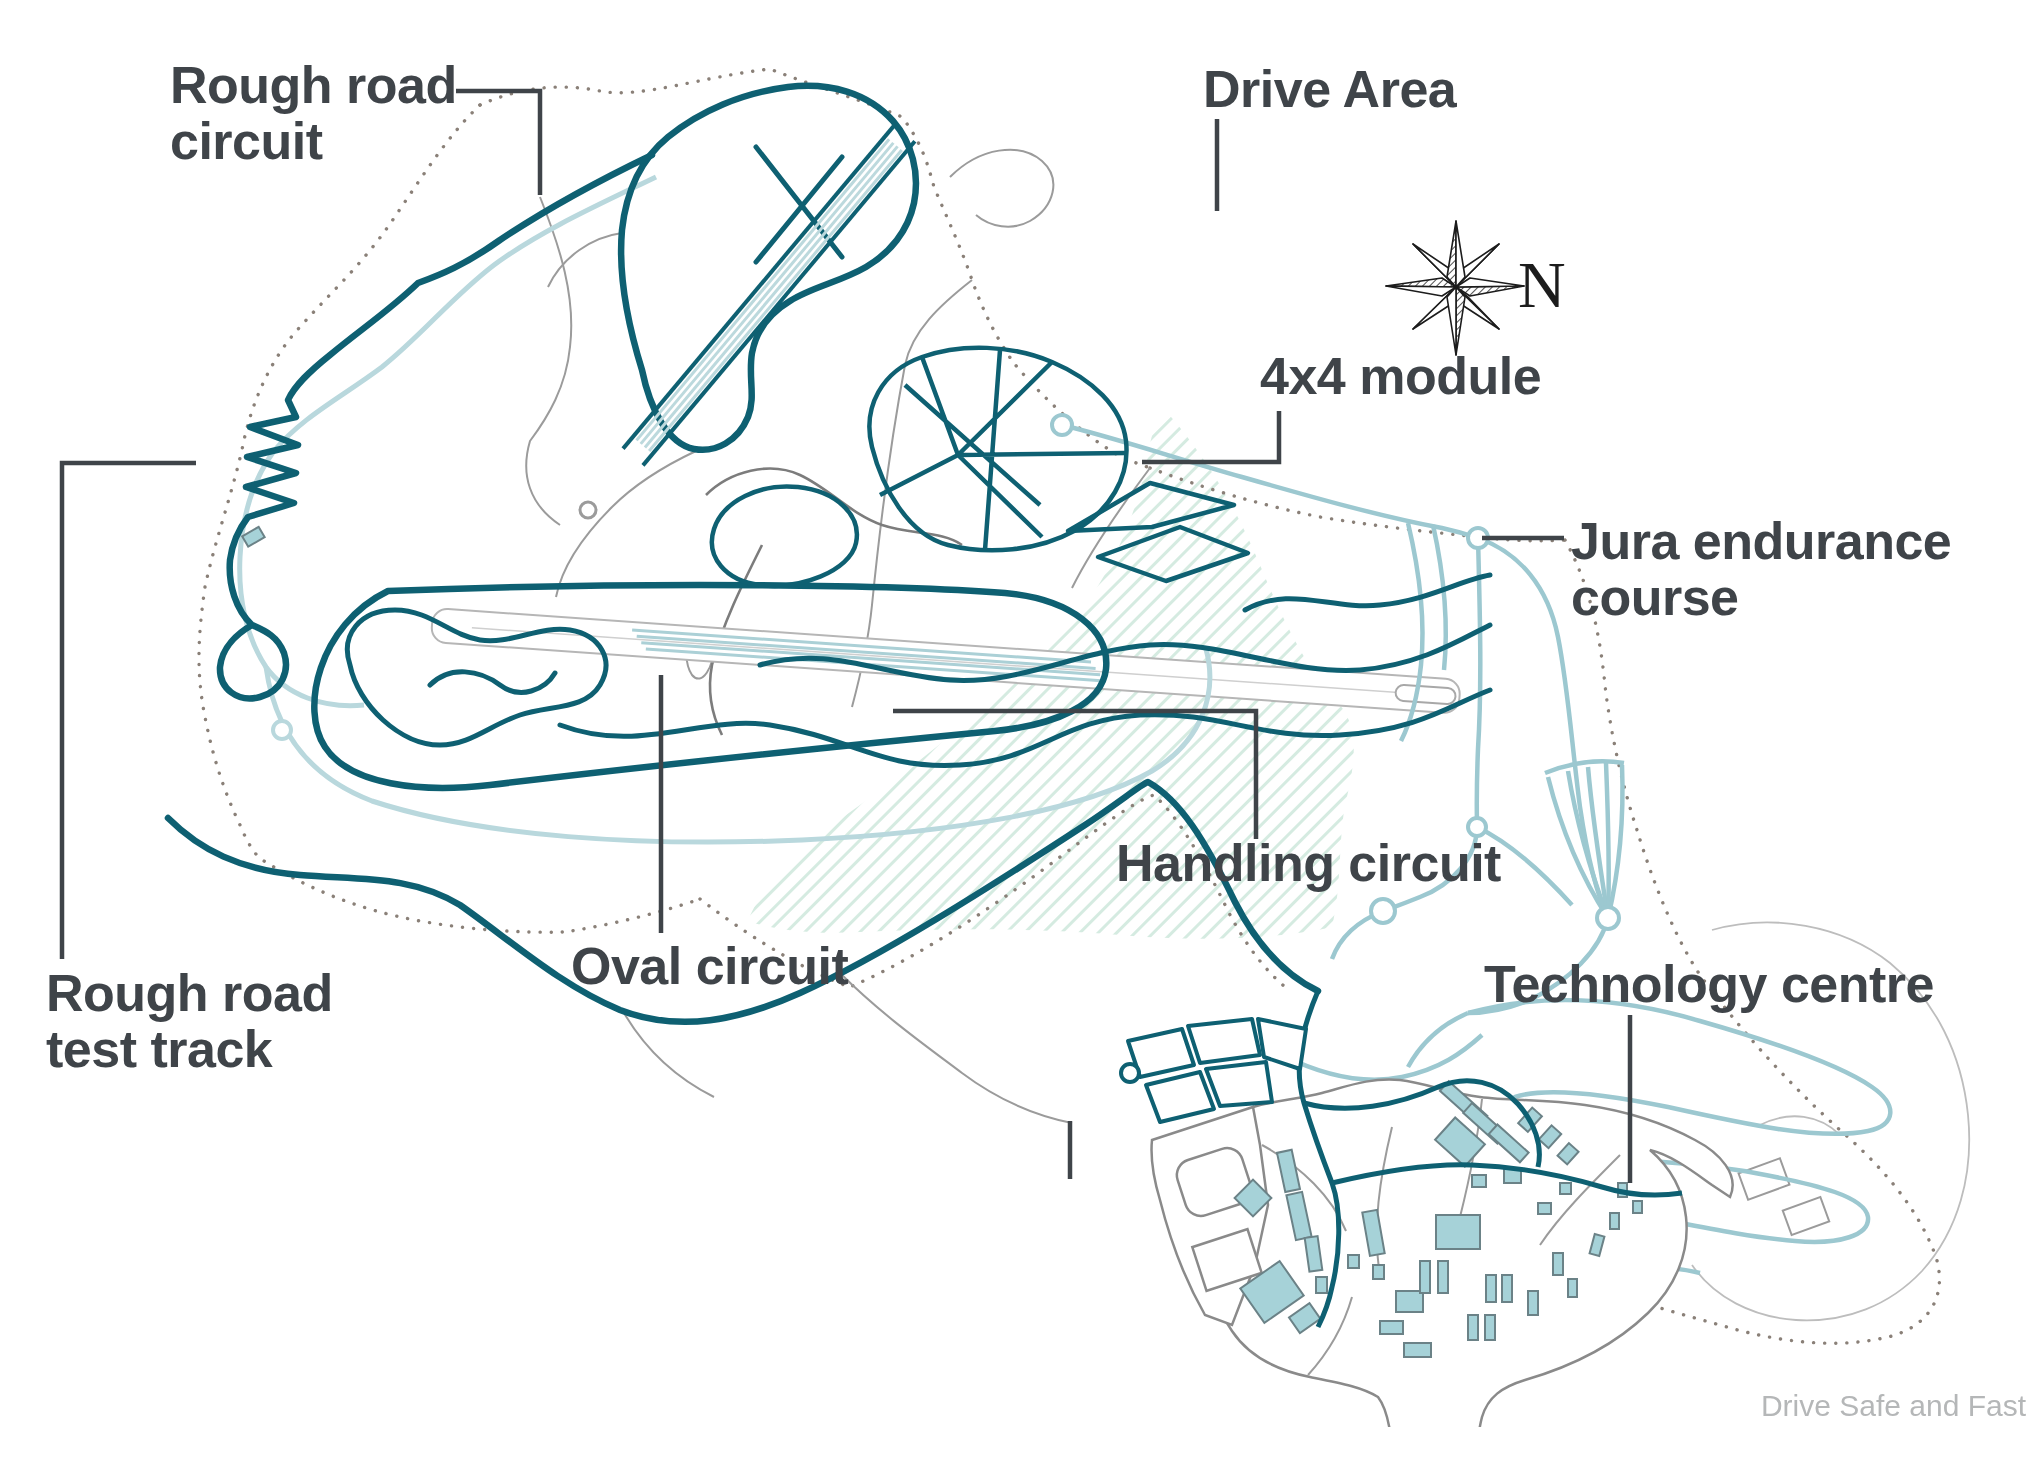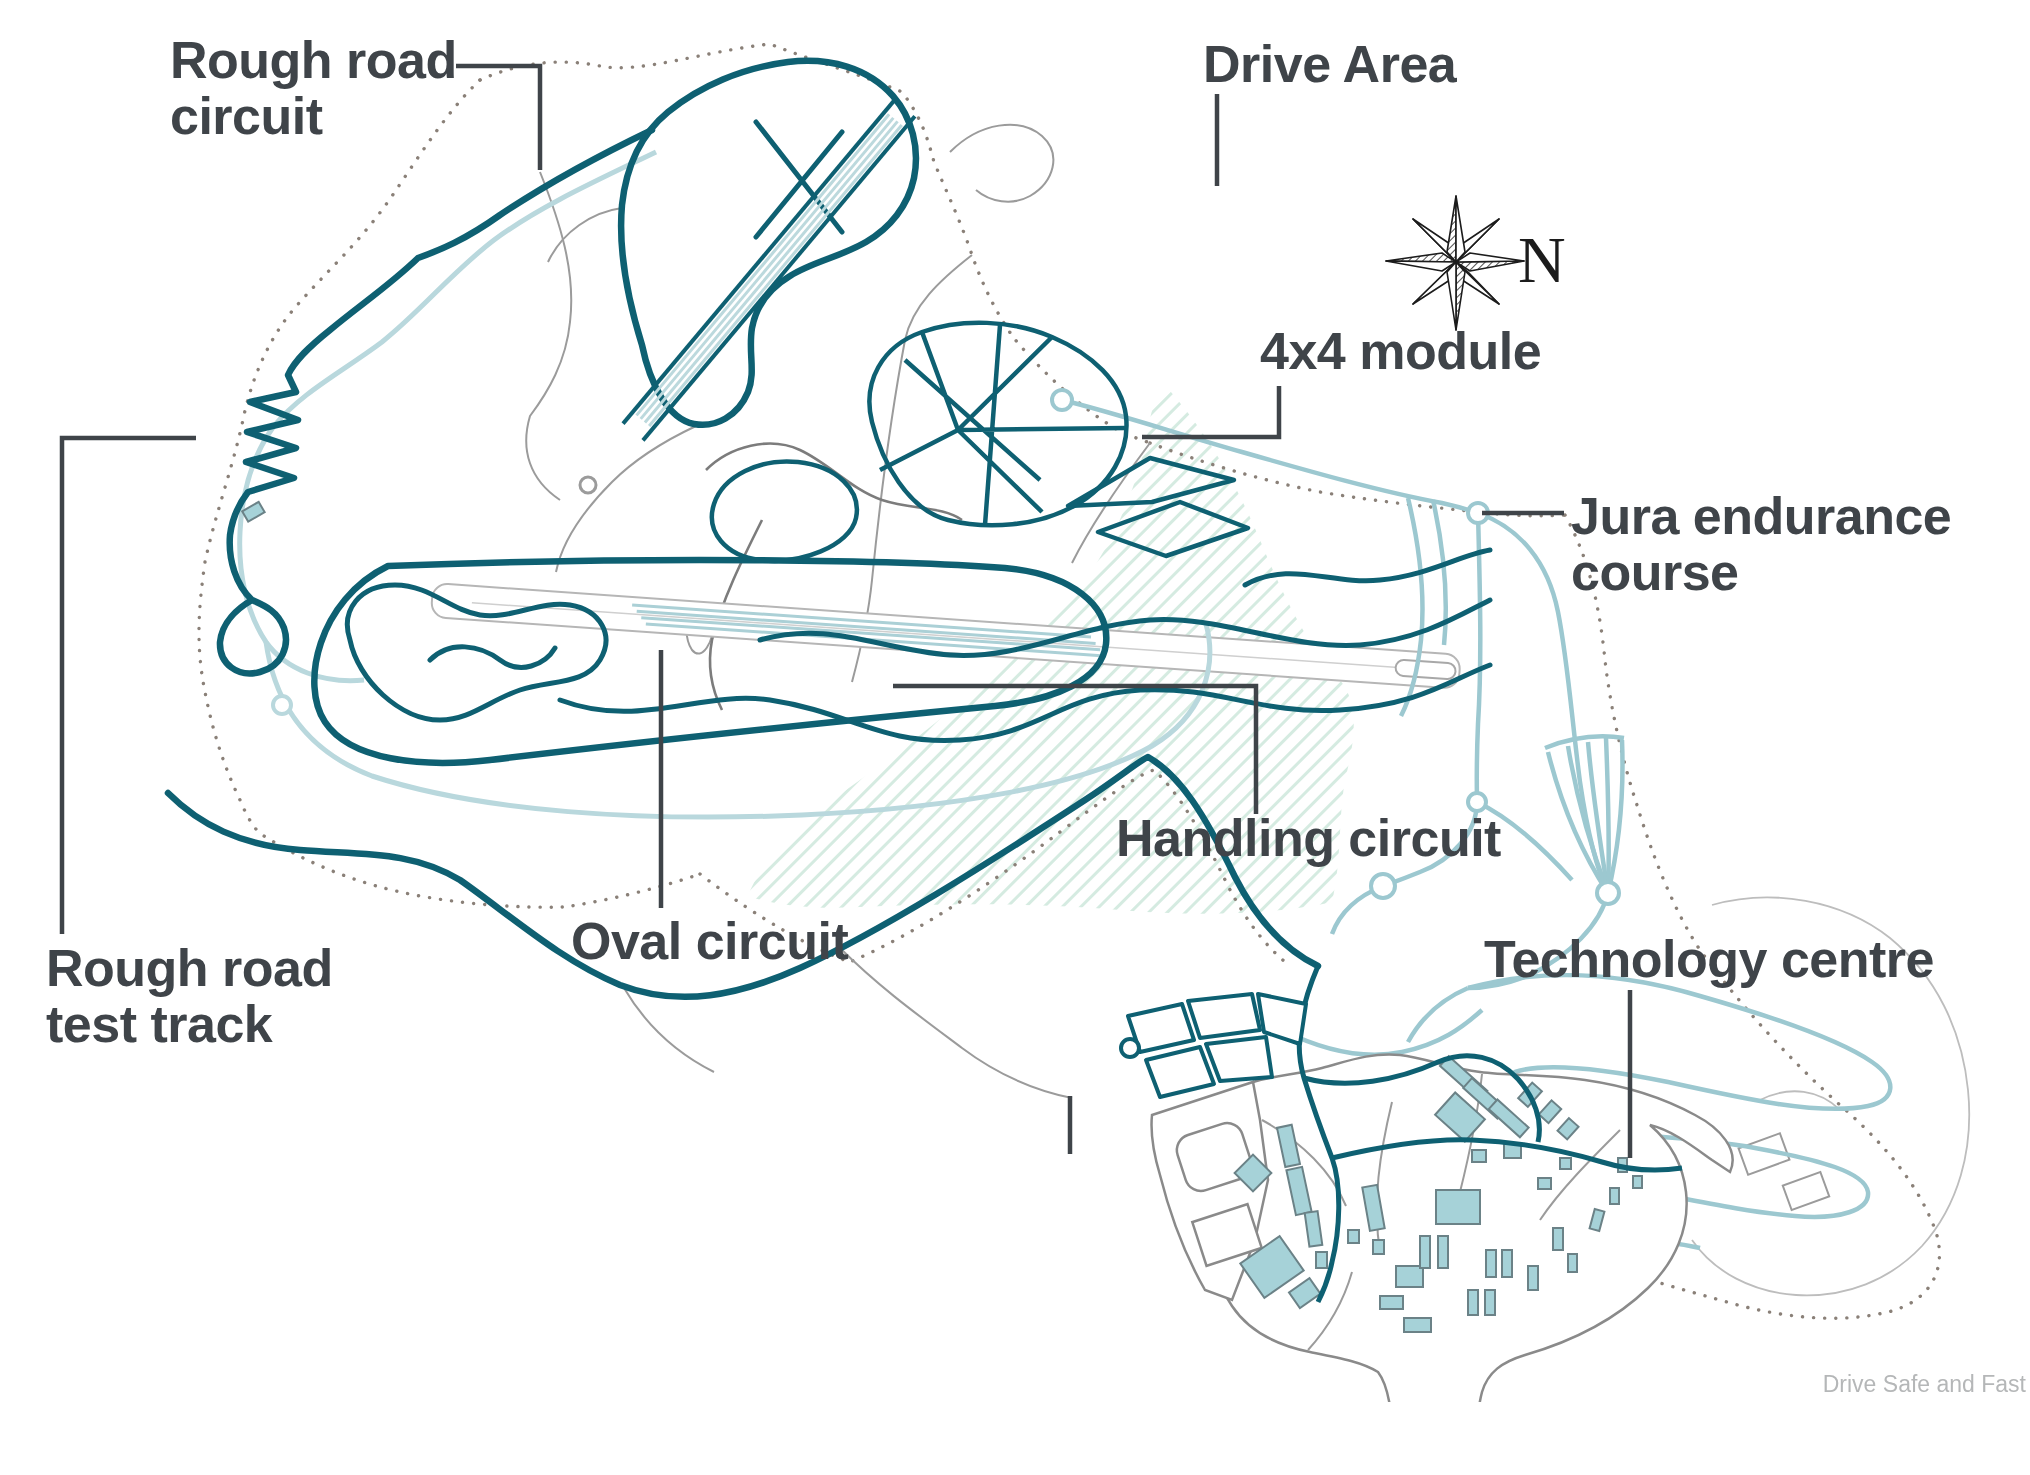--- a/index.html
+++ b/index.html
@@ -1,22 +1,22 @@
 <!DOCTYPE html>
 <html><head>
 <meta charset="utf-8">
 <style>
   html,body{margin:0;padding:0;background:#ffffff;}
   .stage{position:relative;width:2030px;height:1402px;background:#fff;overflow:hidden;
-         font-family:"Liberation Sans",sans-serif;}
+         font-family:"Liberation Sans",sans-serif;margin-top:25px;}
   .stage svg{position:absolute;left:0;top:0;}
   .map-label{position:absolute;font-weight:bold;font-size:52px;line-height:56px;
              color:#3f4449;letter-spacing:-0.5px;white-space:pre-line;}
   .north{position:absolute;font-family:"Liberation Serif",serif;font-size:66px;color:#1c1c1c;}
-  .watermark{position:absolute;right:4px;bottom:4px;font-size:23px;color:#b5b7b8;}
+  .watermark{position:absolute;right:4px;bottom:4px;font-size:30px;color:#b5b7b8;}
 </style>
 </head>
 <body>
 
 <div class="stage">
 
 <svg width="2030" height="1475" viewBox="0 0 2030 1475">
   <defs>
     <pattern id="hatchGreen" width="13" height="13" patternTransform="rotate(45)" patternUnits="userSpaceOnUse">
       <rect width="13" height="13" fill="#ffffff"></rect>

